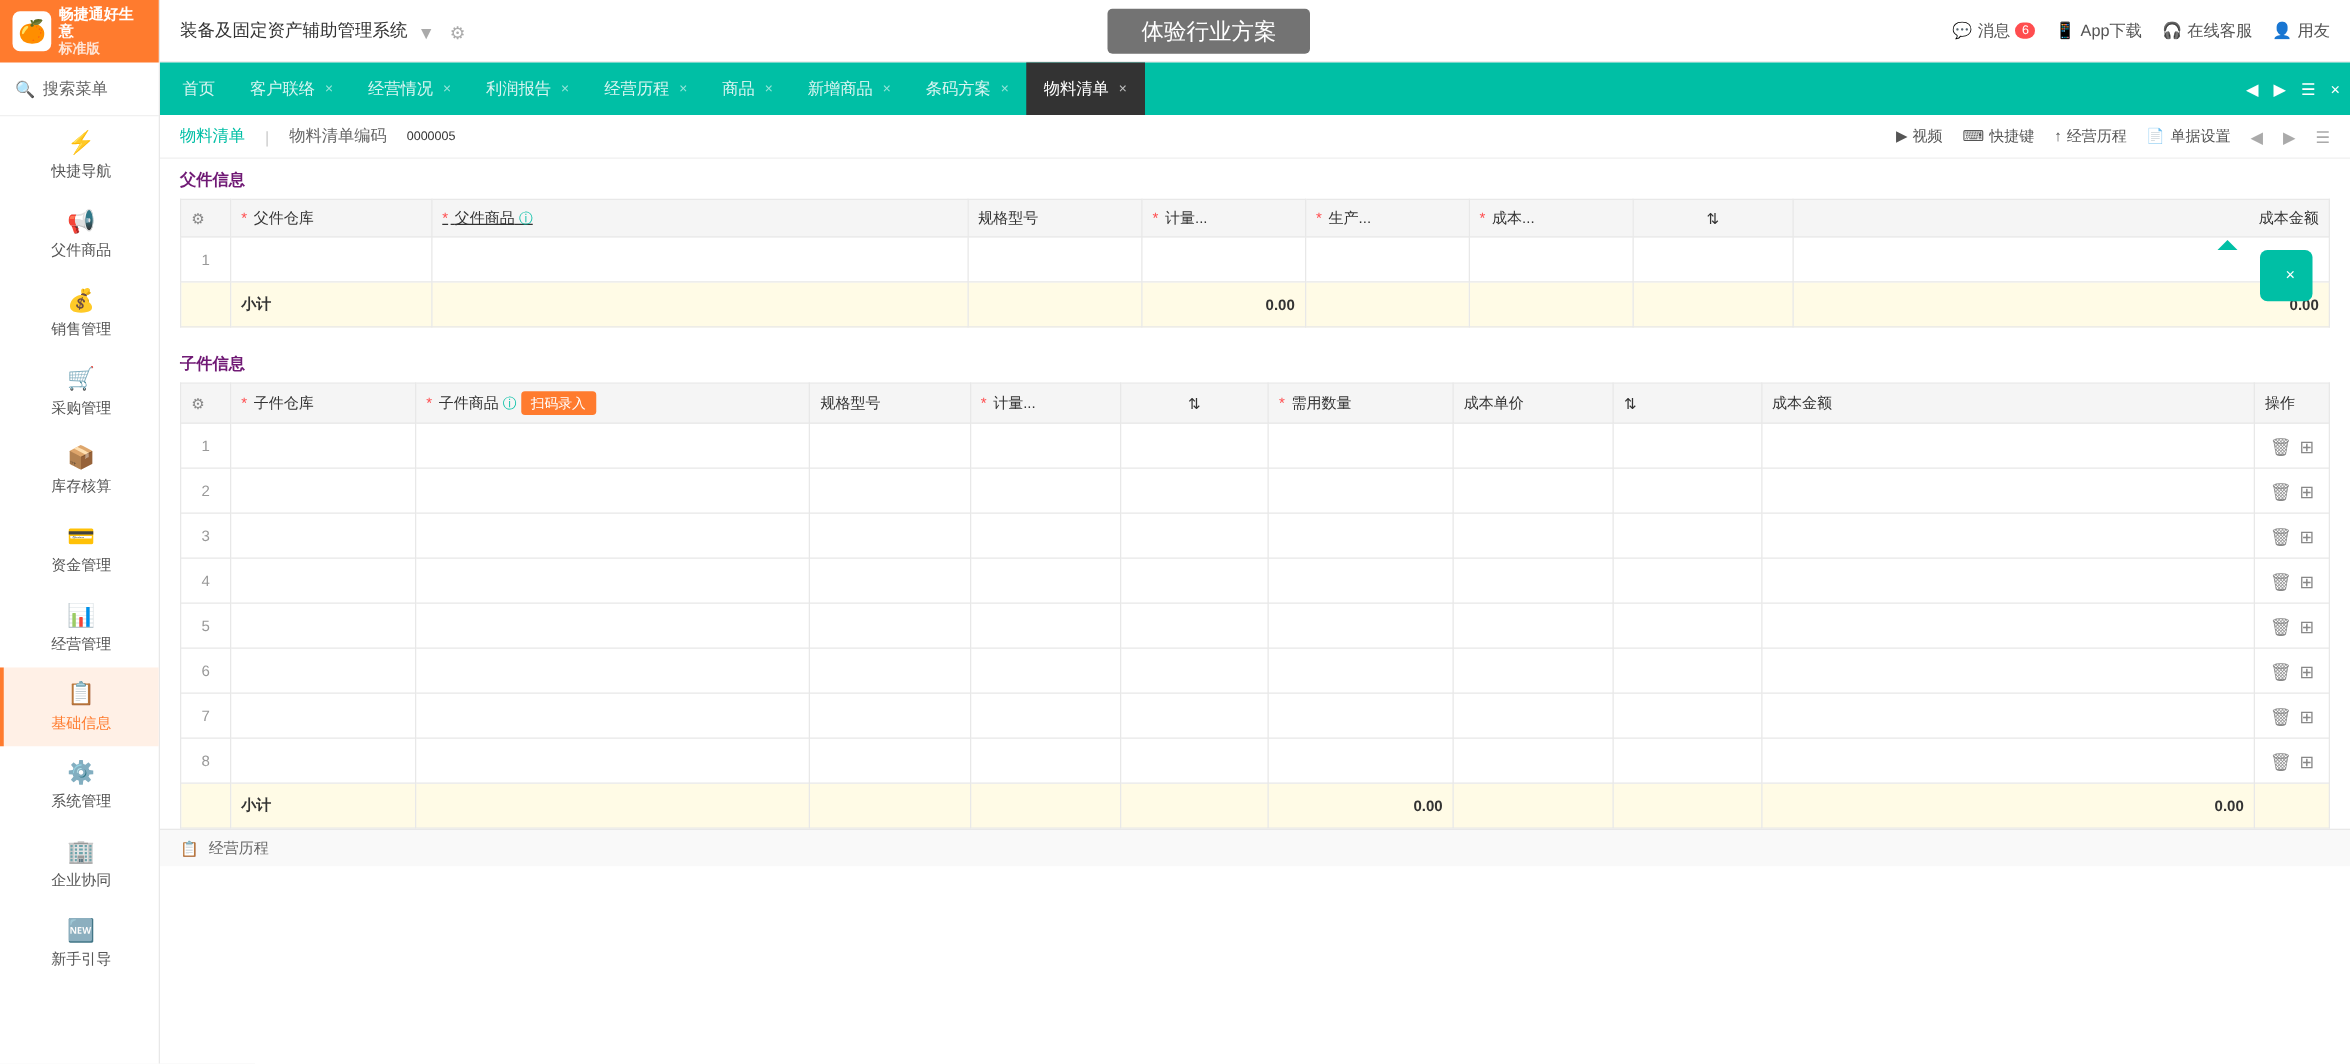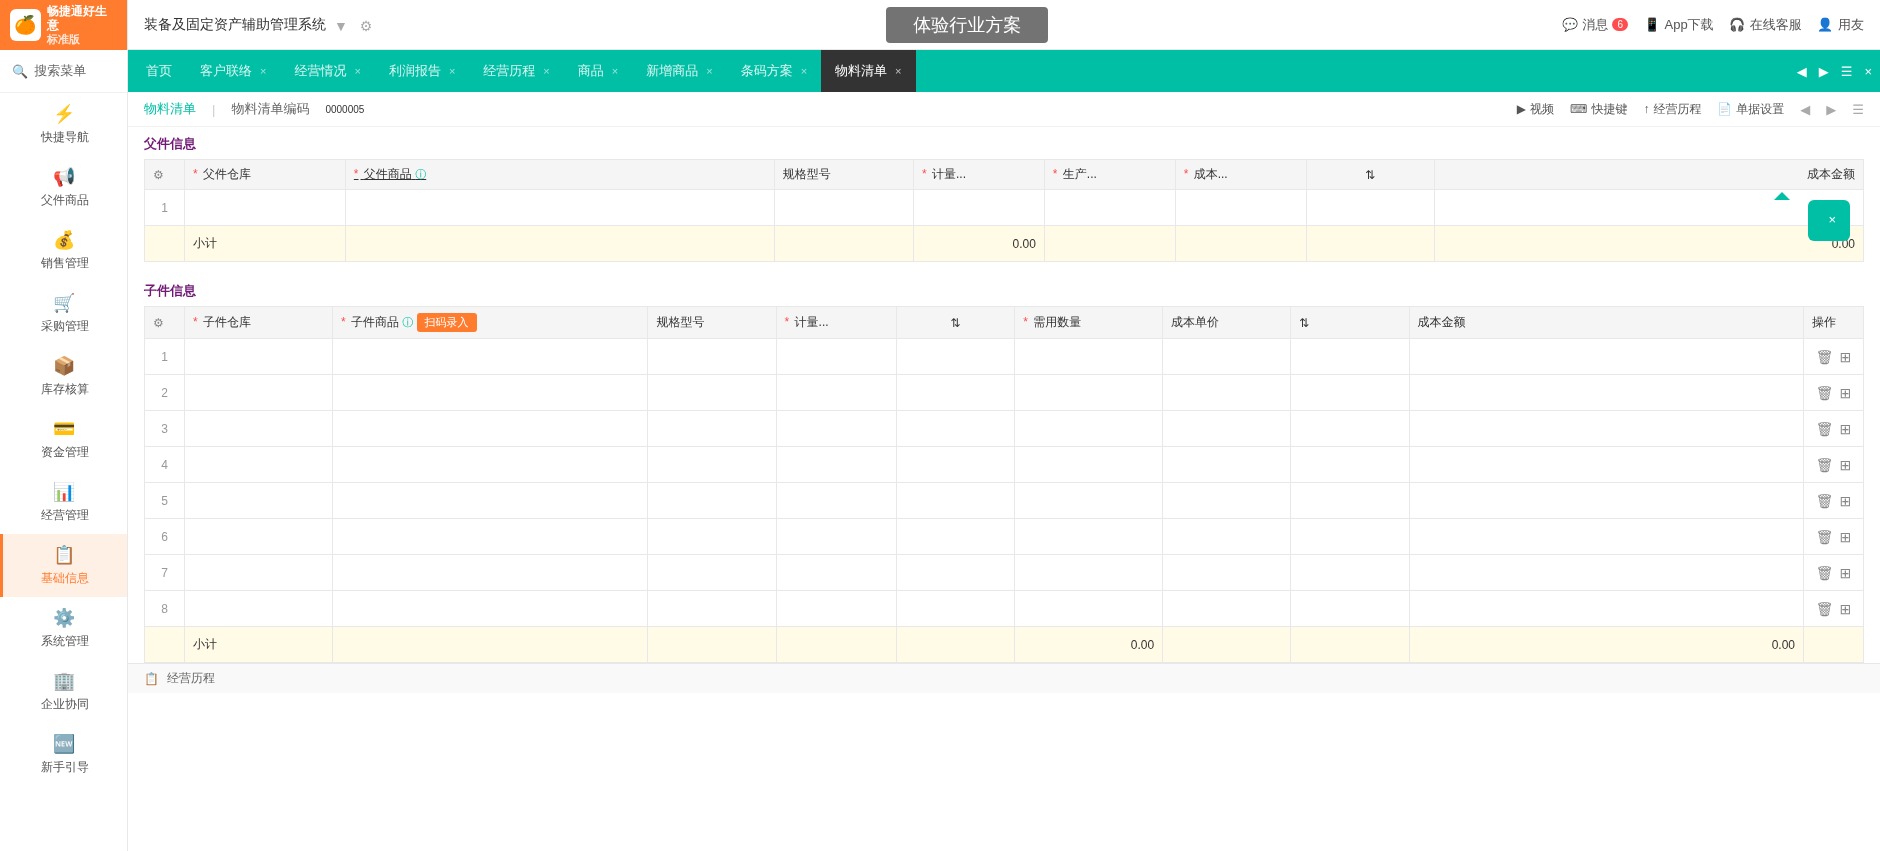--- a/index.html
+++ b/index.html
@@ -201,21 +201,21 @@
       white-space: nowrap;
     }
     .data-table td {
       border: 1px solid #e8e8e8;
       padding: 6px 8px;
       color: #333;
       height: 36px;
     }
     .data-table tr.subtotal td {
       background: #fffbe6;
-      font-weight: 400;
+      font-weight: 700;
     }
     .data-table .row-num {
       color: #999;
       text-align: center;
       width: 40px;
     }
     .data-table .text-right { text-align: right; }
     .required-star { color: #ff4d4f; margin-right: 2px; }
     .scan-btn {
       background: #ff7b2e;

